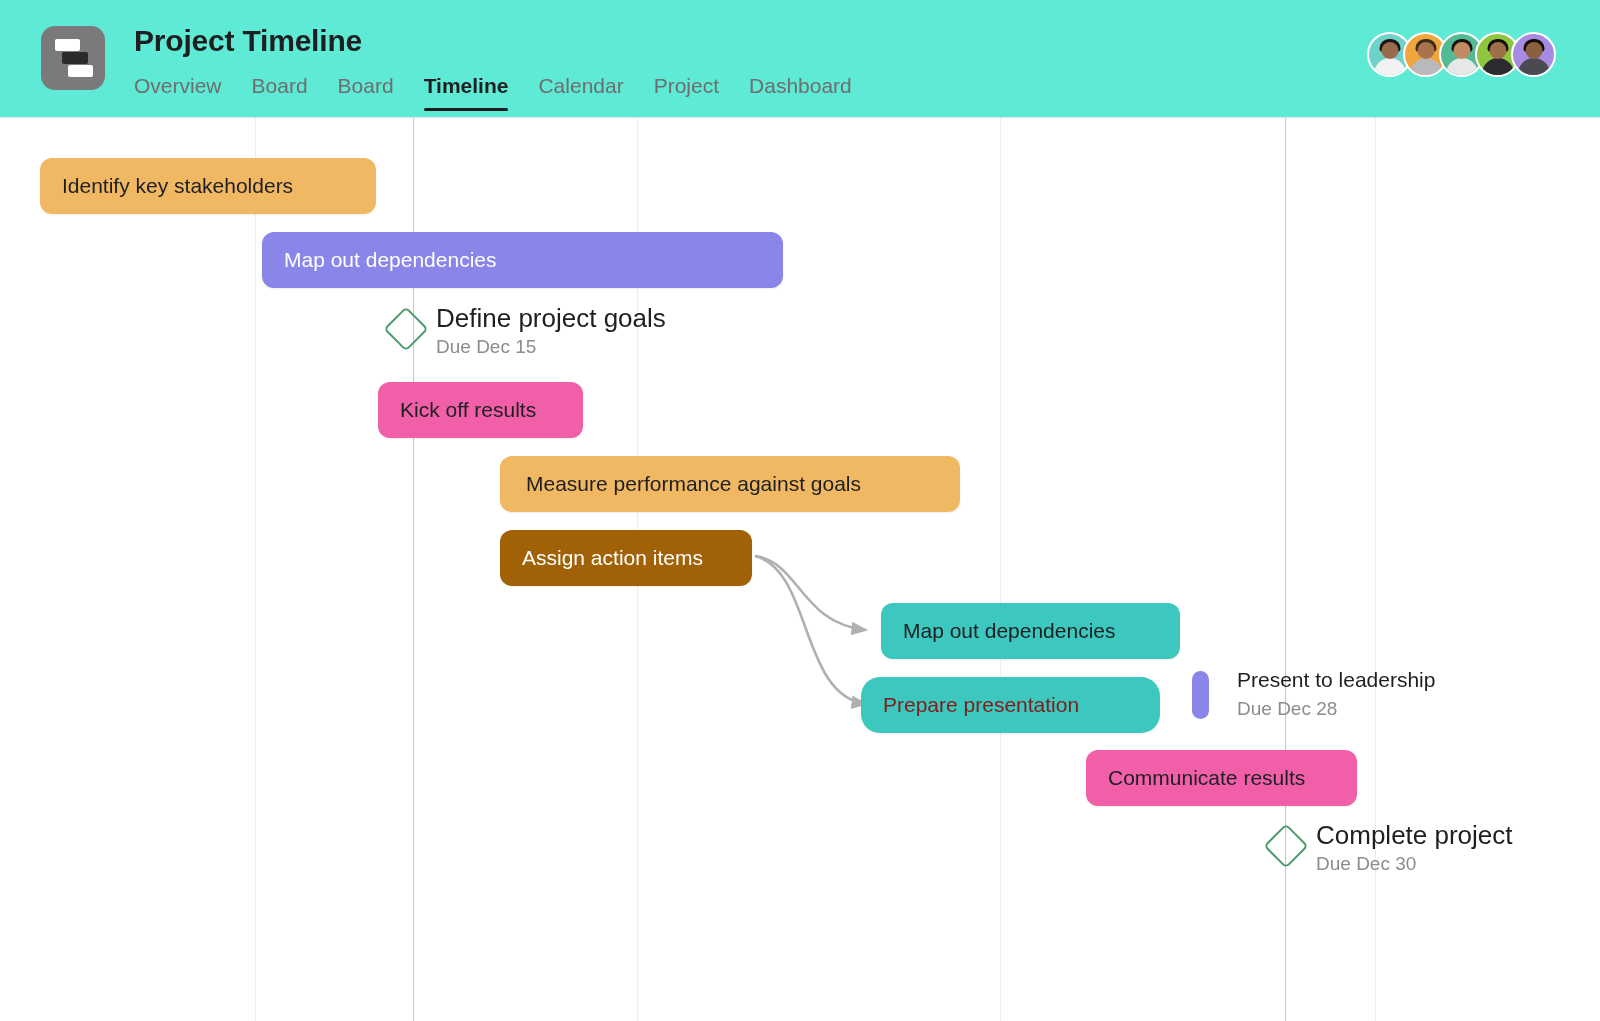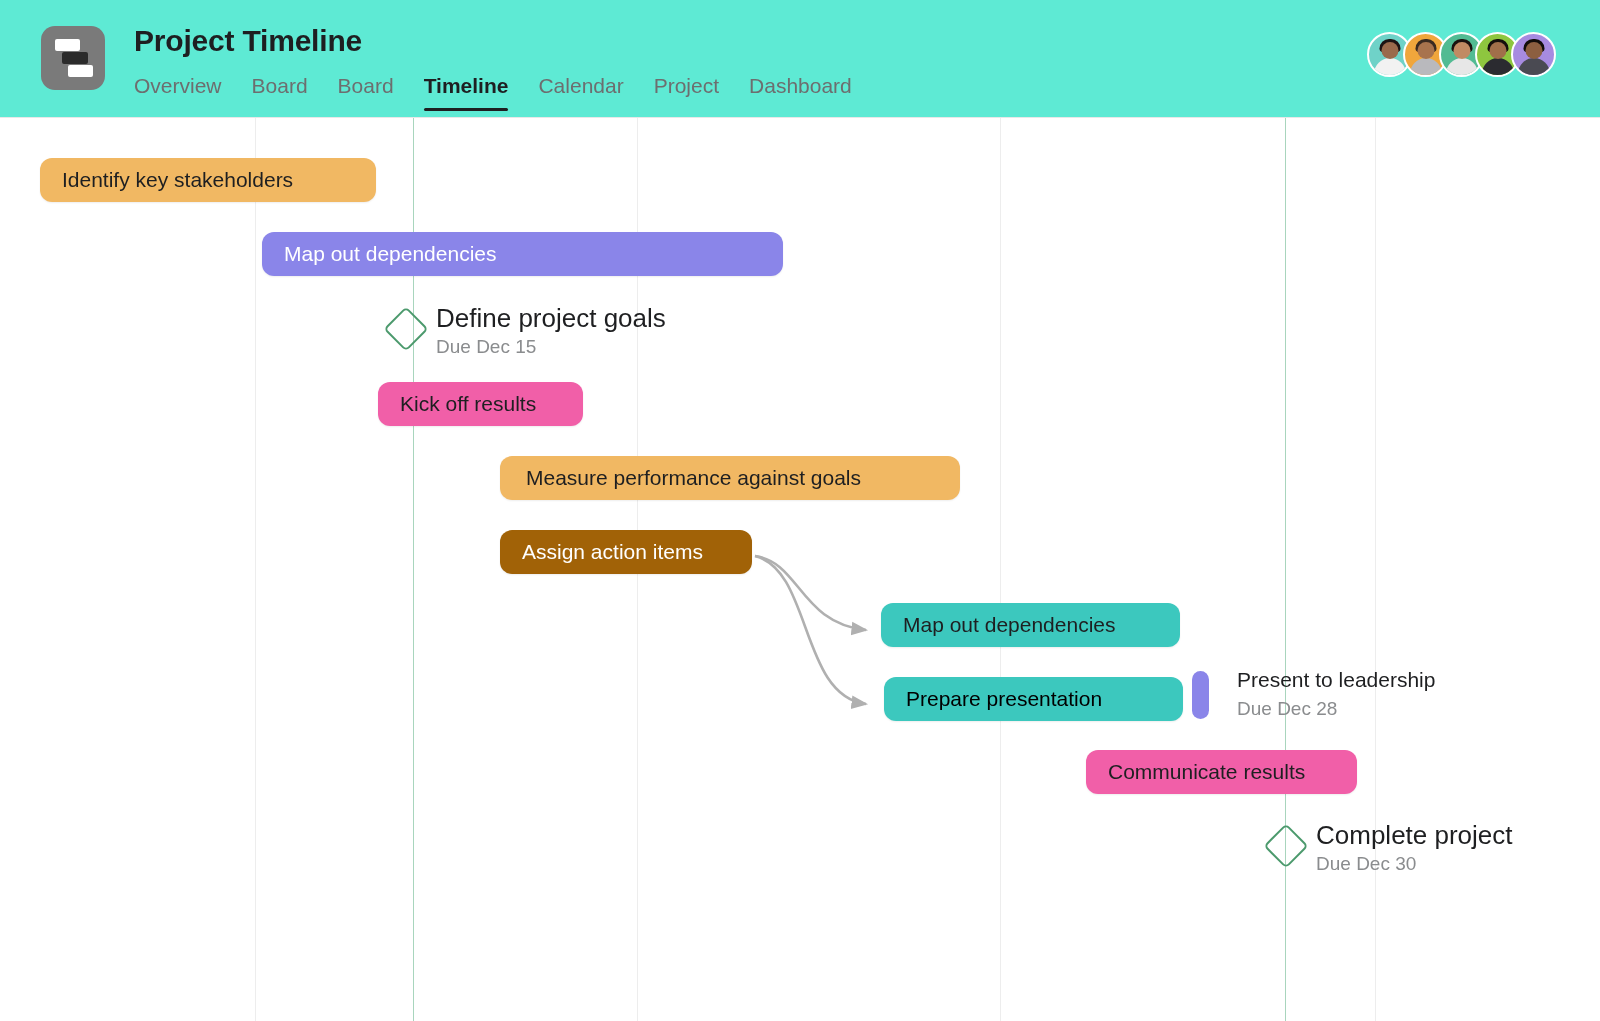--- a/index.html
+++ b/index.html
@@ -160,21 +160,21 @@
     top: 0;
     bottom: 0;
     width: 1px;
   }
   .gridline.minor { background: #ededed; }
   .gridline.today { background: #a8d5bd; }
 
   
   .bar-item {
     position: absolute;
-    height: 44px;
+    height: 56px;
     border-radius: 12px;
     display: flex;
     align-items: center;
     box-sizing: border-box;
     padding-left: 22px;
     font-size: 21px;
     cursor: pointer;
     box-shadow: 0 1px 2px rgba(0,0,0,0.07);
   }
   .bar-item .bar-label {
@@ -342,21 +342,21 @@
         </div>
         <div class="bar-item" style="left: 500px; top: 338px; width: 460px; background: rgb(241, 184, 99); color: rgb(30, 31, 33); padding-left: 26px;">
           <span class="bar-label">Measure performance against goals</span>
         </div>
         <div class="bar-item" style="left: 500px; top: 412px; width: 252px; background: #a16207; color: rgb(255, 255, 255);">
           <span class="bar-label">Assign action items</span>
         </div>
         <div class="bar-item" style="left: 881px; top: 485px; width: 299px; background: rgb(60, 200, 190); color: rgb(30, 31, 33);">
           <span class="bar-label">Map out dependencies</span>
         </div>
-        <div class="bar-item" style="left: 884px; top: 559px; width: 299px; background: rgb(60, 200, 190); color: #000000;">
+        <div class="bar-item" style="left: 861px; top: 559px; width: 299px; background: rgb(60, 200, 190); color: #7f1d1d; border-radius: 19px;">
           <span class="bar-label">Prepare presentation</span>
         </div>
         <div class="bar-item" style="left: 1086px; top: 632px; width: 271px; background: rgb(241, 95, 168); color: rgb(30, 31, 33);">
           <span class="bar-label">Communicate results</span>
         </div>
       </div>
     <div id="milestones">
         <div class="milestone" style="left: 390px; top: 189px;">
           <div class="diamond" style="border-color: rgb(76, 154, 109);"></div>
           <div class="ms-text">

